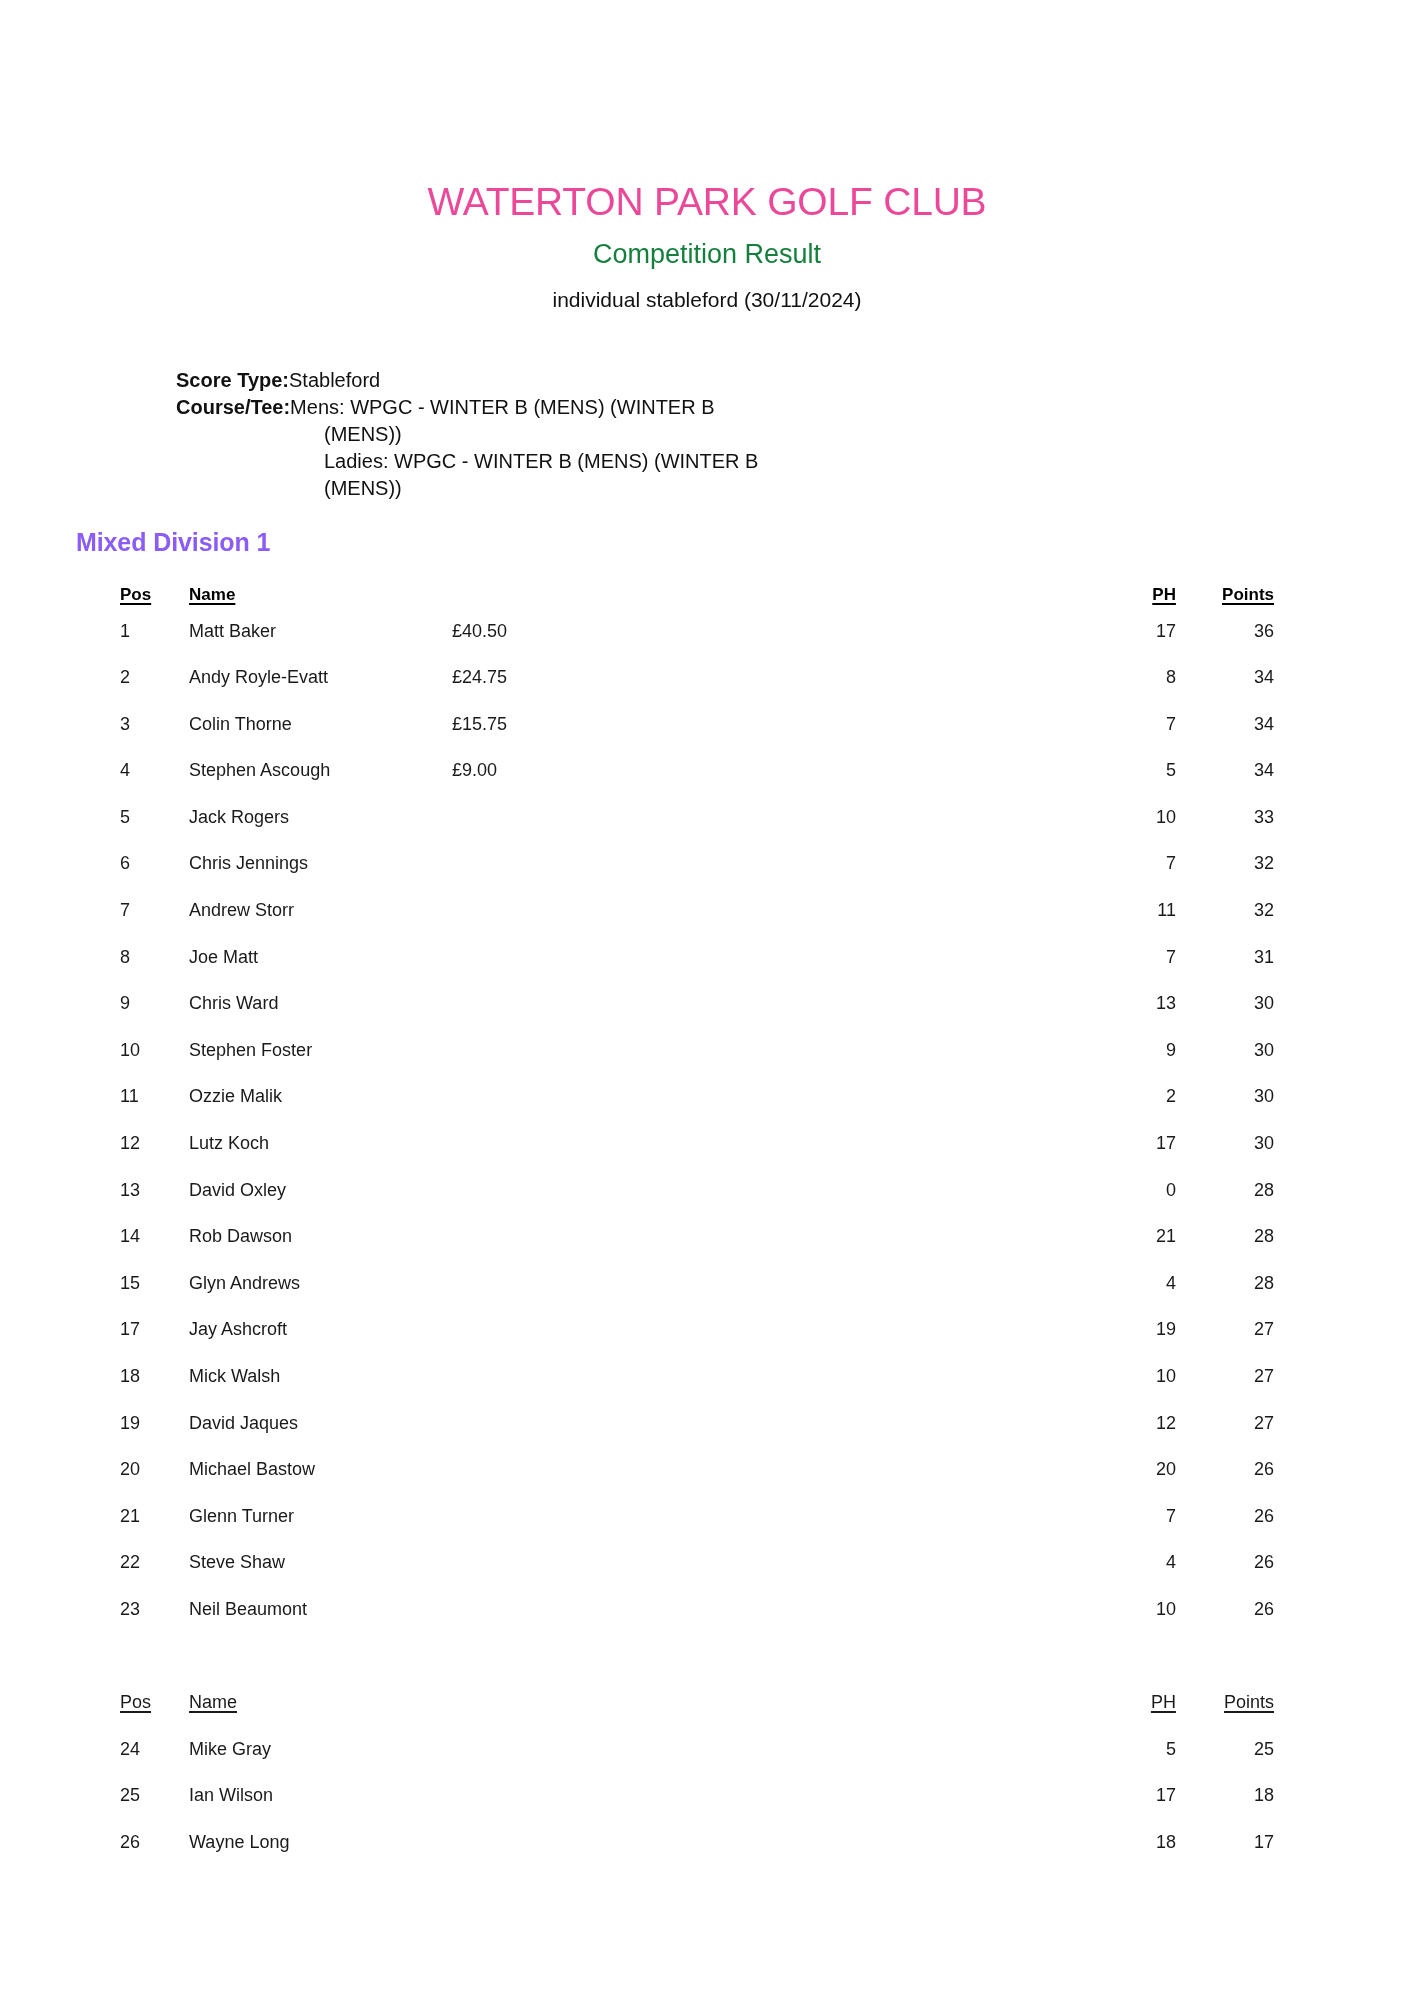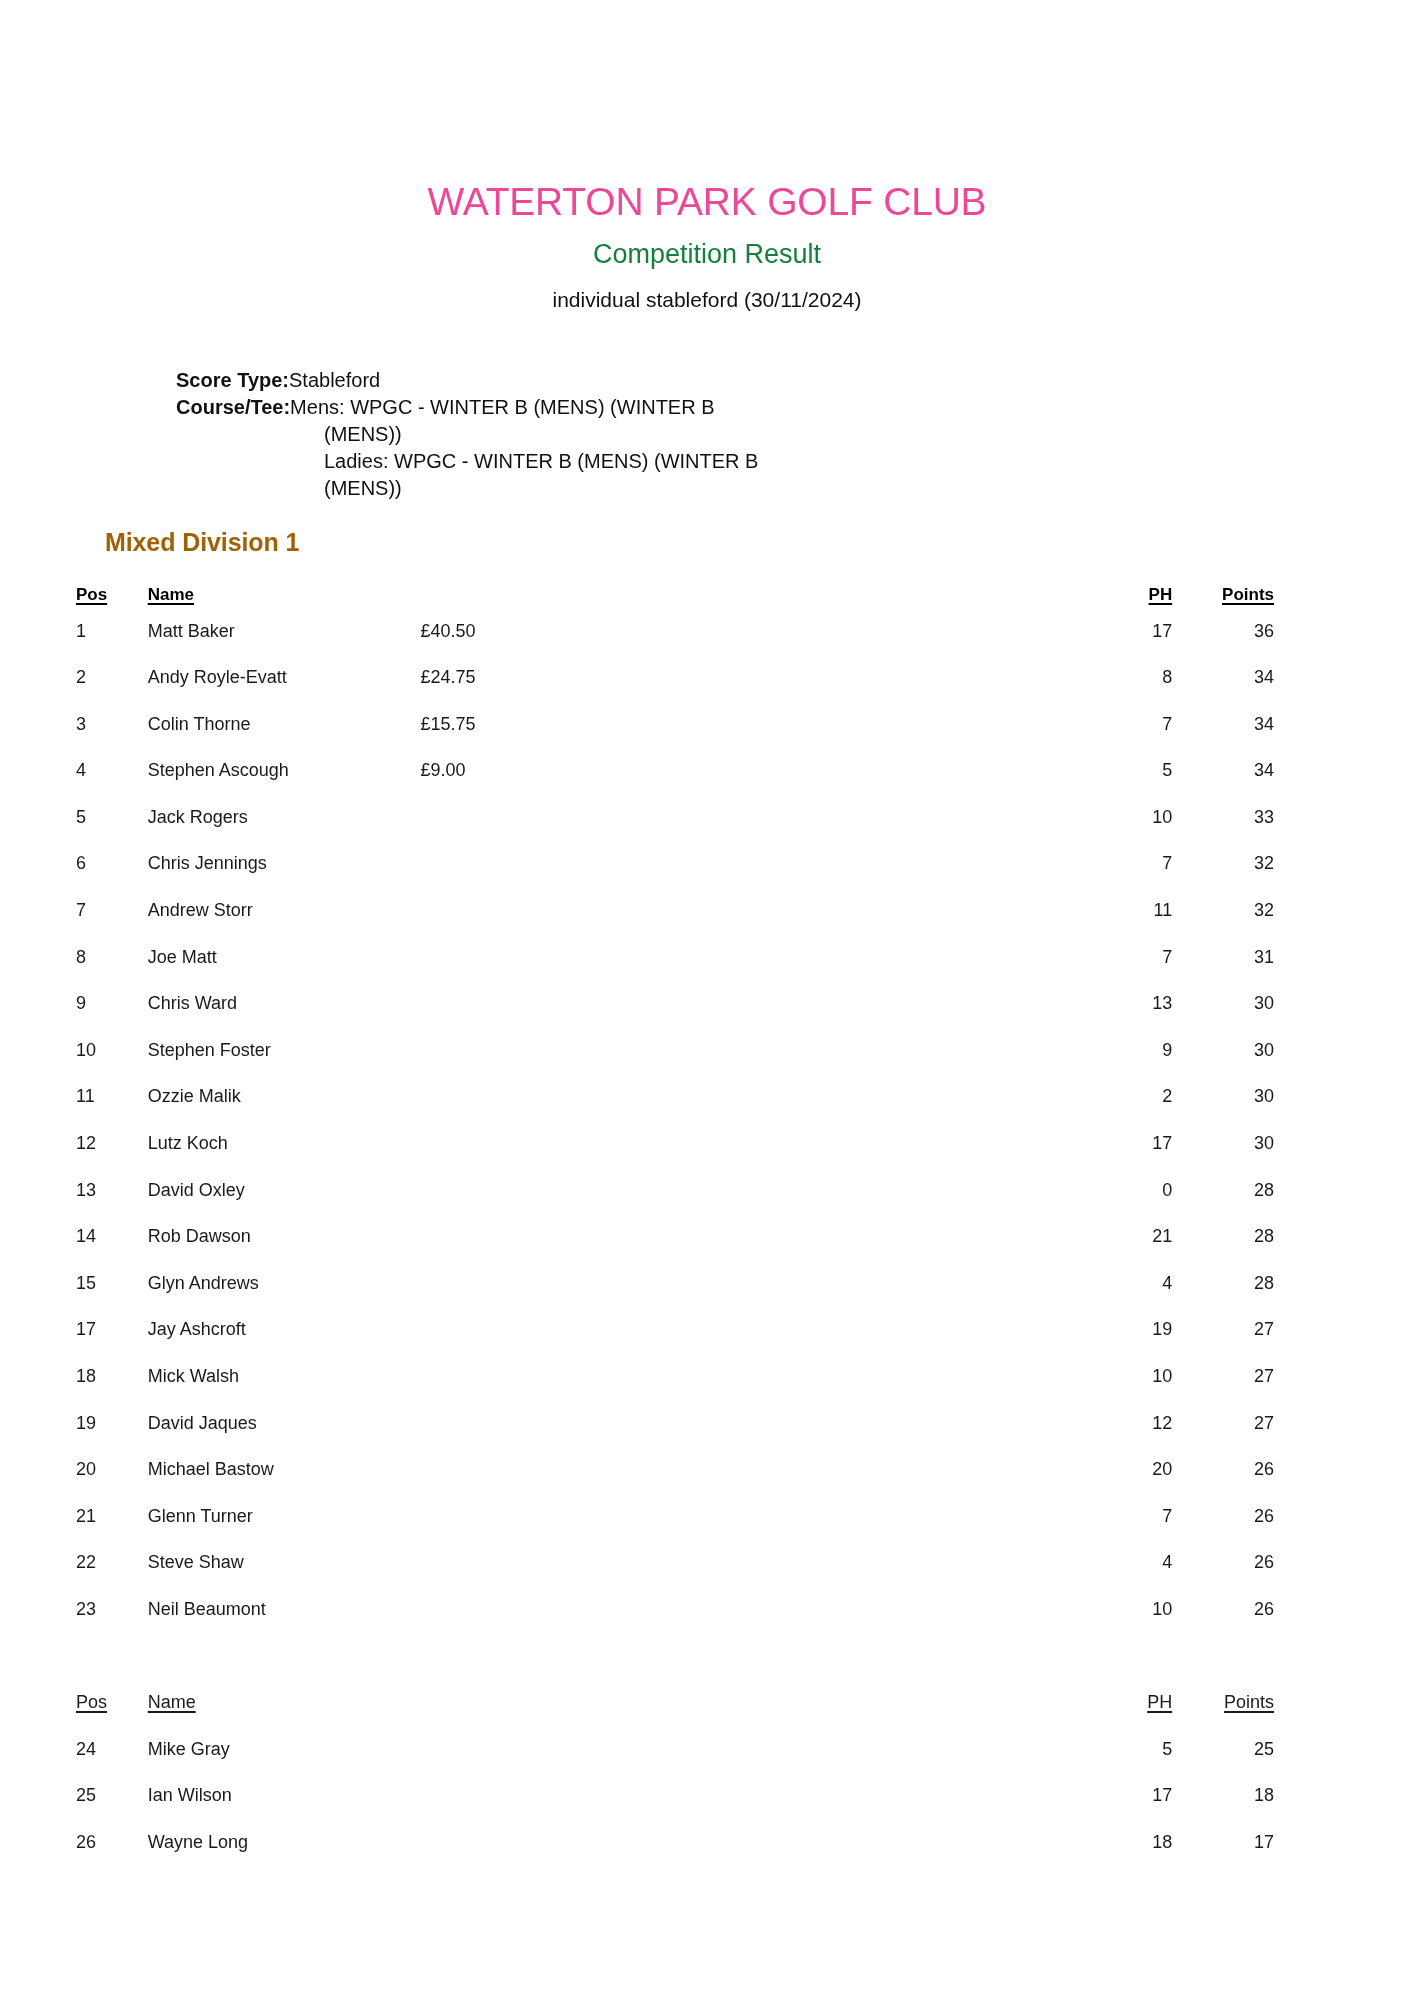--- a/index.html
+++ b/index.html
@@ -77,31 +77,31 @@
   .meta-value .sub-line {
     display: block;
   }
   .meta-indent {
     padding-left: 148px;
   }
 
   
   .division-title {
     margin: 26px 0 0 0;
-    padding-left: 105px;
+    padding-left: 76px;
     font-size: 25px;
     font-weight: 700;
-    color: #a16207;
+    color: #8b5cf6;
     letter-spacing: -0.1px;
   }
 
   
   .results {
     margin-top: 28px;
-    padding-left: 76px;
+    padding-left: 120px;
     padding-right: 140px;
   }
   .res-table {
     width: 100%;
     border-collapse: collapse;
     table-layout: fixed;
   }
   .res-table col.c-pos   { width: 62px; }
   .res-table col.c-name  { width: 236px; }
   .res-table col.c-prize { width: 290px; }

